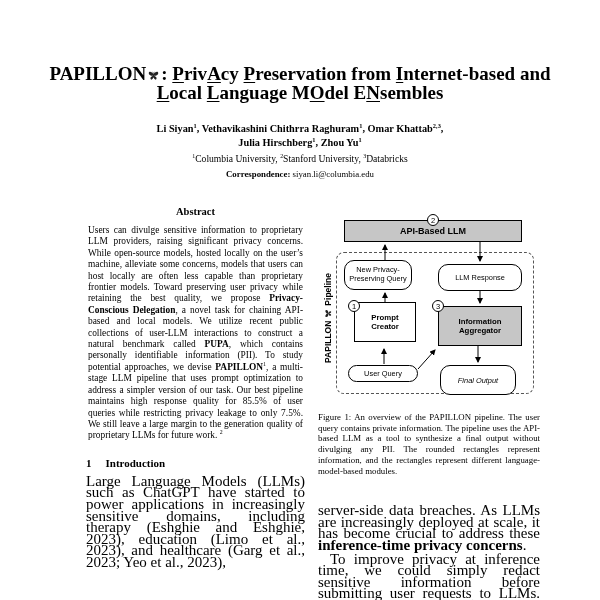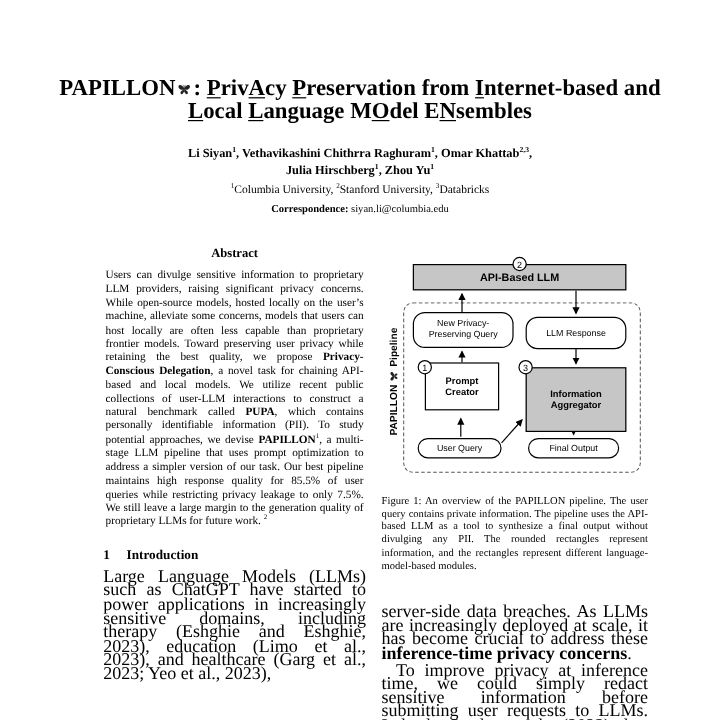--- a/index.html
+++ b/index.html
@@ -37,26 +37,26 @@
   
   .fig{position:relative;width:224px;height:196px;margin-bottom:8px;
        font-family:"Liberation Sans",sans-serif;}
   .arrows{position:absolute;left:0;top:0;z-index:1;}
   .fbox{position:absolute;border:1px solid #000;background:#fff;display:flex;
         flex-direction:column;align-items:center;justify-content:center;
         text-align:center;z-index:2;box-sizing:border-box;}
   .gray{background:#c6c6c6;}
   .round{border-radius:10px;}
   .fb-api{left:26px;top:12px;width:178px;height:22px;font-size:9px;font-weight:bold;}
-  .fb-nppq{left:26px;top:52px;width:84px;height:30px;font-size:7.4px;line-height:8.8px;}
+  .fb-nppq{left:26px;top:52px;width:68px;height:30px;font-size:7.4px;line-height:8.8px;}
   .fb-resp{left:120px;top:56px;width:84px;height:27px;font-size:7.4px;}
   .fb-pc{left:36px;top:94px;width:62px;height:40px;font-size:7.8px;font-weight:bold;line-height:9.2px;}
-  .fb-ia{left:120px;top:98px;width:84px;height:54px;font-size:7.8px;font-weight:bold;line-height:9.2px;}
+  .fb-ia{left:120px;top:98px;width:84px;height:40px;font-size:7.8px;font-weight:bold;line-height:9.2px;}
   .fb-uq{left:30px;top:157px;width:70px;height:17px;font-size:7.4px;}
-  .fb-fo{left:122px;top:157px;width:76px;height:17px;font-size:7.4px;}
+  .fb-fo{left:122px;top:157px;width:76px;height:30px;font-size:7.4px;font-style:italic;}
   .dashedbox{position:absolute;left:18px;top:44px;width:196px;height:140px;
              border:1px dashed #555;border-radius:8px;z-index:0;}
   .badge{position:absolute;width:12px;height:12px;border:1px solid #000;border-radius:50%;
          background:#fff;font-size:7.5px;display:flex;align-items:center;justify-content:center;
          z-index:4;box-sizing:border-box;}
   .badge-2{left:109px;top:6px;}
   .badge-1{left:30px;top:92px;}
   .badge-3{left:114px;top:92px;}
   .pipe-label{position:absolute;left:-49px;top:104px;width:118px;height:12px;
               transform:rotate(-90deg);display:flex;align-items:center;justify-content:center;

